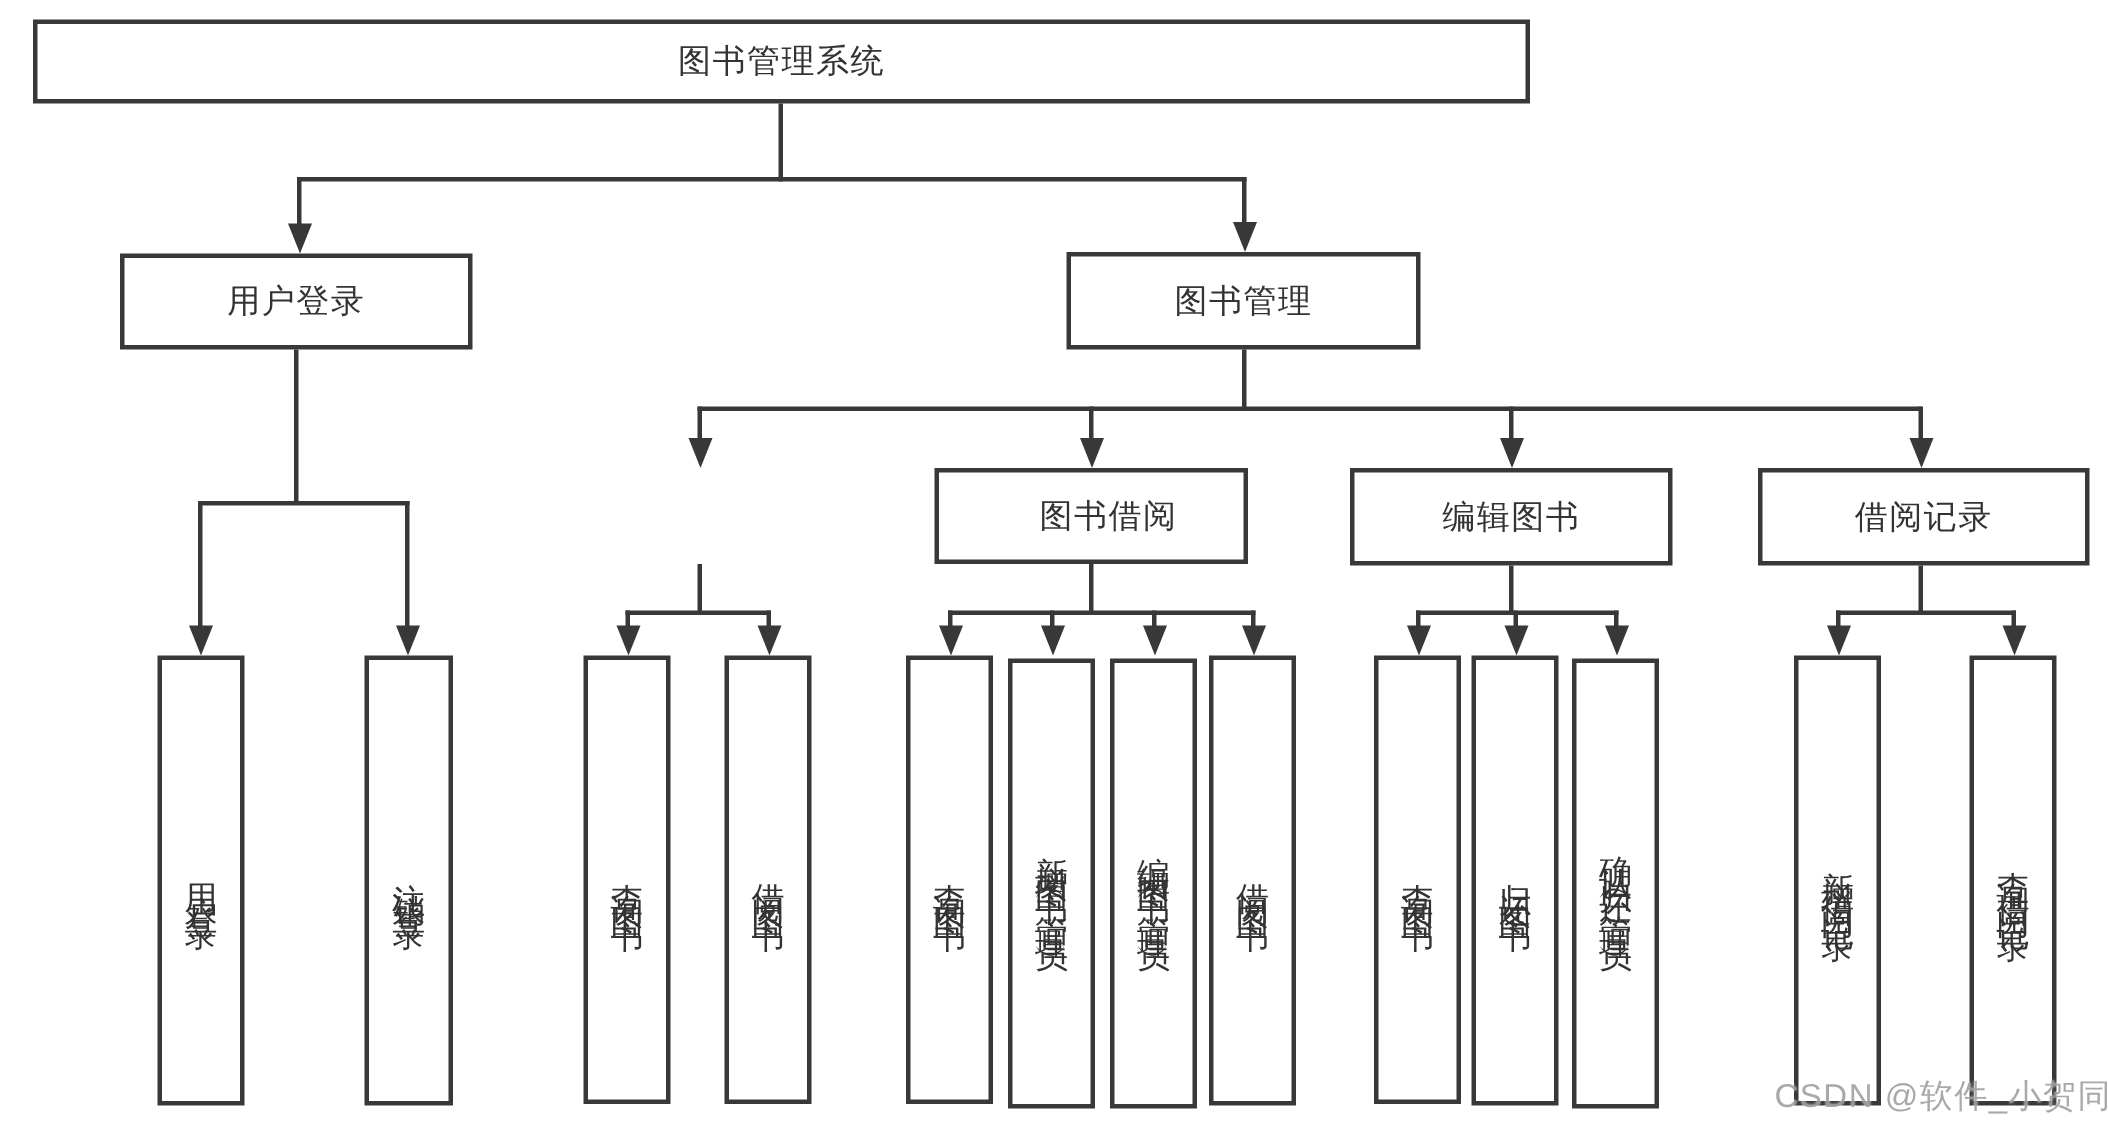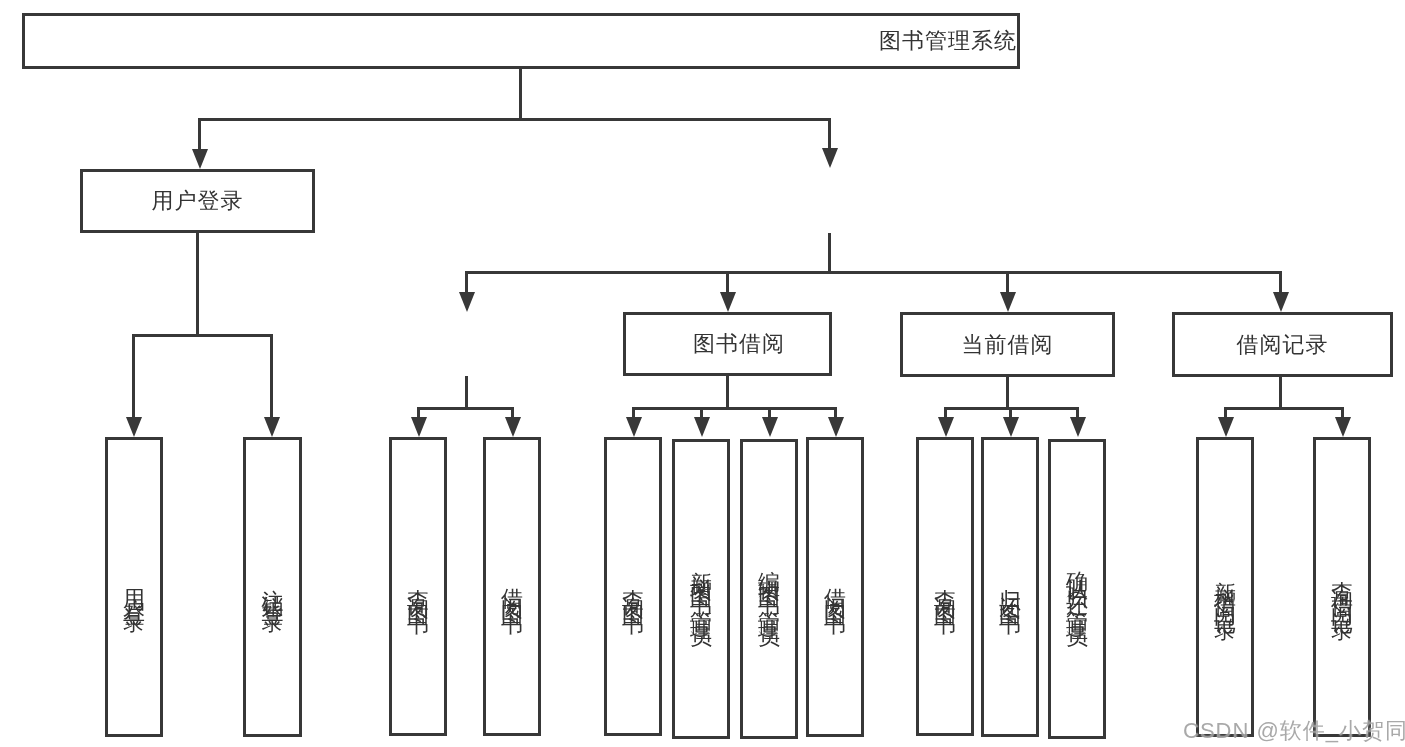--- a/index.html
+++ b/index.html
@@ -53,33 +53,36 @@
     letter-spacing: 1px;
     white-space: nowrap;
     text-shadow: 0 0 2px #ffffff;
   }
 </style>
 </head>
 <body>
 
 <div class="canvas">
 
-  <div class="box" style="left:22px; top:13px; width:998px; height:56px;justify-content:flex-end;">
+  <div class="box" style="left:22px; top:13px; width:998px; height:56px;">
     <span>图书管理系统</span>
   </div>
 
   <div class="vline" style="left:519px; top:69px; width:3px; height:52px;"></div>
   <div class="hline" style="left:198px; top:118px; width:633px; height:3px;"></div>
   <div class="vline" style="left:198px; top:118px; width:3px; height:32px;"></div>
   <div class="arrow" style="left:192px; top:149px;"></div>
   <div class="vline" style="left:828px; top:118px; width:3px; height:31px;"></div>
   <div class="arrow" style="left:822px; top:148px;"></div>
 
   <div class="box" style="left:80px; top:169px; width:235px; height:64px;">
     <span>用户登录</span>
+  </div>
+  <div class="box" style="left:711px; top:168px; width:236px; height:65px;">
+    <span>图书管理</span>
   </div>
 
   <div class="vline" style="left:196px; top:233px; width:3px; height:103px;"></div>
   <div class="hline" style="left:132px; top:334px; width:141px; height:3px;"></div>
   <div class="vline" style="left:132px; top:334px; width:3px; height:85px;"></div>
   <div class="arrow" style="left:126px; top:417px;"></div>
   <div class="vline" style="left:270px; top:334px; width:3px; height:85px;"></div>
   <div class="arrow" style="left:264px; top:417px;"></div>
 
   <div class="vline" style="left:828px; top:233px; width:3px; height:41px;"></div>
@@ -90,21 +93,21 @@
   <div class="arrow" style="left:720px; top:292px;"></div>
   <div class="vline" style="left:1006px; top:271px; width:3px; height:23px;"></div>
   <div class="arrow" style="left:1000px; top:292px;"></div>
   <div class="vline" style="left:1279px; top:271px; width:3px; height:23px;"></div>
   <div class="arrow" style="left:1273px; top:292px;"></div>
 
   <div class="box" style="left:623px; top:312px; width:209px; height:64px;padding-left:23px;">
     <span>图书借阅</span>
   </div>
   <div class="box" style="left:900px; top:312px; width:215px; height:65px;">
-    <span>当前借阅</span>
+    <span>编辑图书</span>
   </div>
   <div class="box" style="left:1172px; top:312px; width:221px; height:65px;">
     <span>借阅记录</span>
   </div>
 
   <div class="vline" style="left:465px; top:376px; width:3px; height:34px;"></div>
   <div class="hline" style="left:417px; top:407px; width:97px; height:3px;"></div>
   <div class="vline" style="left:417px; top:407px; width:3px; height:12px;"></div>
   <div class="arrow" style="left:411px; top:417px;"></div>
   <div class="vline" style="left:511px; top:407px; width:3px; height:12px;"></div>

